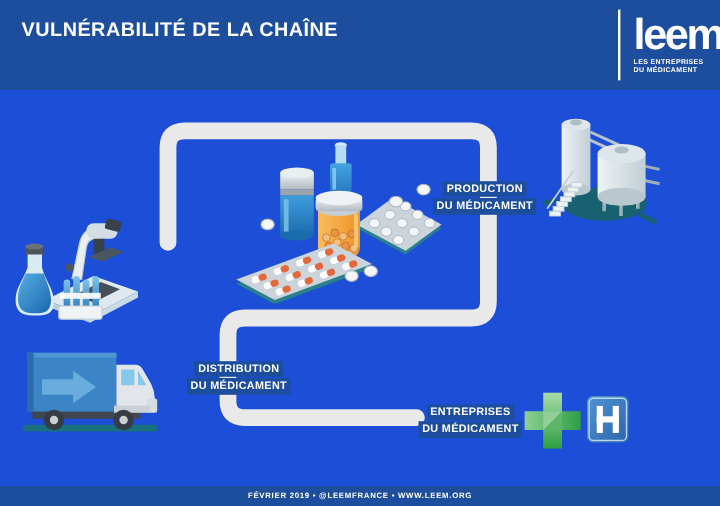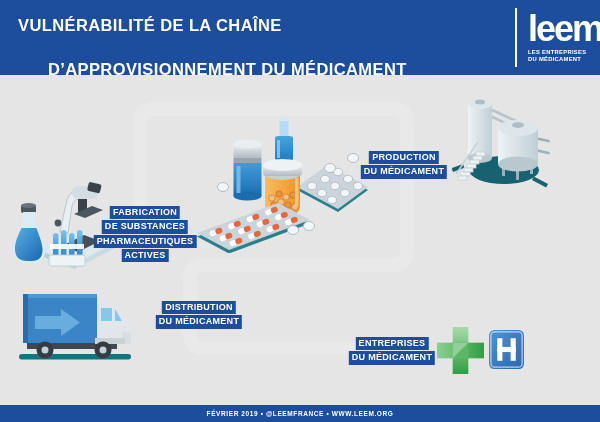--- a/index.html
+++ b/index.html
@@ -1,16 +1,16 @@
 <!DOCTYPE html>
 <html><head>
 <meta charset="utf-8">
 <style>
   html,body{margin:0;padding:0;background:#fff;}
-  .stage{position:relative;width:600px;height:422px;overflow:hidden;background:#e5e5e5;
+  .stage{position:relative;width:600px;height:422px;overflow:hidden;background:#1d4ed8;
          font-family:"Liberation Sans",sans-serif;}
   
   .header{position:absolute;left:0;top:0;width:600px;height:75px;background:#1d4e9e;}
   .title{position:absolute;left:18px;top:15px;color:#fff;font-weight:bold;
          font-size:16.5px;line-height:1.33;letter-spacing:.4px;white-space:pre;}
   .logo-divider{position:absolute;left:515px;top:8px;width:2px;height:59px;background:#ffffff;}
   .logo{position:absolute;left:528px;top:12px;color:#fff;}
   .logo .wordmark{font-weight:bold;font-size:36px;line-height:.95;letter-spacing:-2px;}
   .logo .tagline{margin-top:3px;font-weight:bold;font-size:5.8px;line-height:1.25;letter-spacing:.3px;}
   
@@ -26,21 +26,20 @@
   .chip{background:#1d4e9e;color:#fff;font-weight:bold;font-size:9px;line-height:1.15;
         padding:1px 3px 2px;letter-spacing:.3px;white-space:nowrap;}
 </style>
 </head>
 <body>
 
 <div class="stage">
 
   <div class="header">
     <div class="title"><span>VULNÉRABILITÉ DE LA CHAÎNE</span><br>
-      <span>D’APPROVISIONNEMENT DU MÉDICAMENT</span>
     </div>
     <div class="logo-divider"></div>
     <div class="logo">
       <div class="wordmark">leem</div>
       <div class="tagline">
         <div>LES ENTREPRISES</div>
         <div>DU MÉDICAMENT</div>
       </div>
     </div>
   </div>
@@ -288,26 +287,20 @@
           <stop offset="1" stop-color="#2a66ad"></stop>
       </linearGradient>
     </defs>
     <rect x="0" y="0" width="34" height="38" rx="5" fill="url(#hGrad)"></rect>
     <rect x="1.8" y="1.8" width="30.4" height="34.4" rx="3.6" fill="none" stroke="#dcebf7" stroke-width="1.2" opacity=".8"></rect>
     <rect x="8" y="8" width="5" height="22" fill="#ffffff"></rect>
     <rect x="21" y="8" width="5" height="22" fill="#ffffff"></rect>
     <rect x="8" y="16.5" width="18" height="5" fill="#ffffff"></rect>
   </svg>
 
-  <div class="label-group" style="left:145px;top:206px">
-    <span class="chip">FABRICATION</span>
-    <span class="chip">DE SUBSTANCES</span>
-    <span class="chip">PHARMACEUTIQUES</span>
-    <span class="chip">ACTIVES</span>
-  </div>
   <div class="label-group" style="left:404px;top:151px">
     <span class="chip">PRODUCTION</span>
     <span class="chip">DU MÉDICAMENT</span>
   </div>
   <div class="label-group" style="left:199px;top:301px">
     <span class="chip">DISTRIBUTION</span>
     <span class="chip">DU MÉDICAMENT</span>
   </div>
   <div class="label-group" style="left:392px;top:337px">
     <span class="chip">ENTREPRISES</span>

